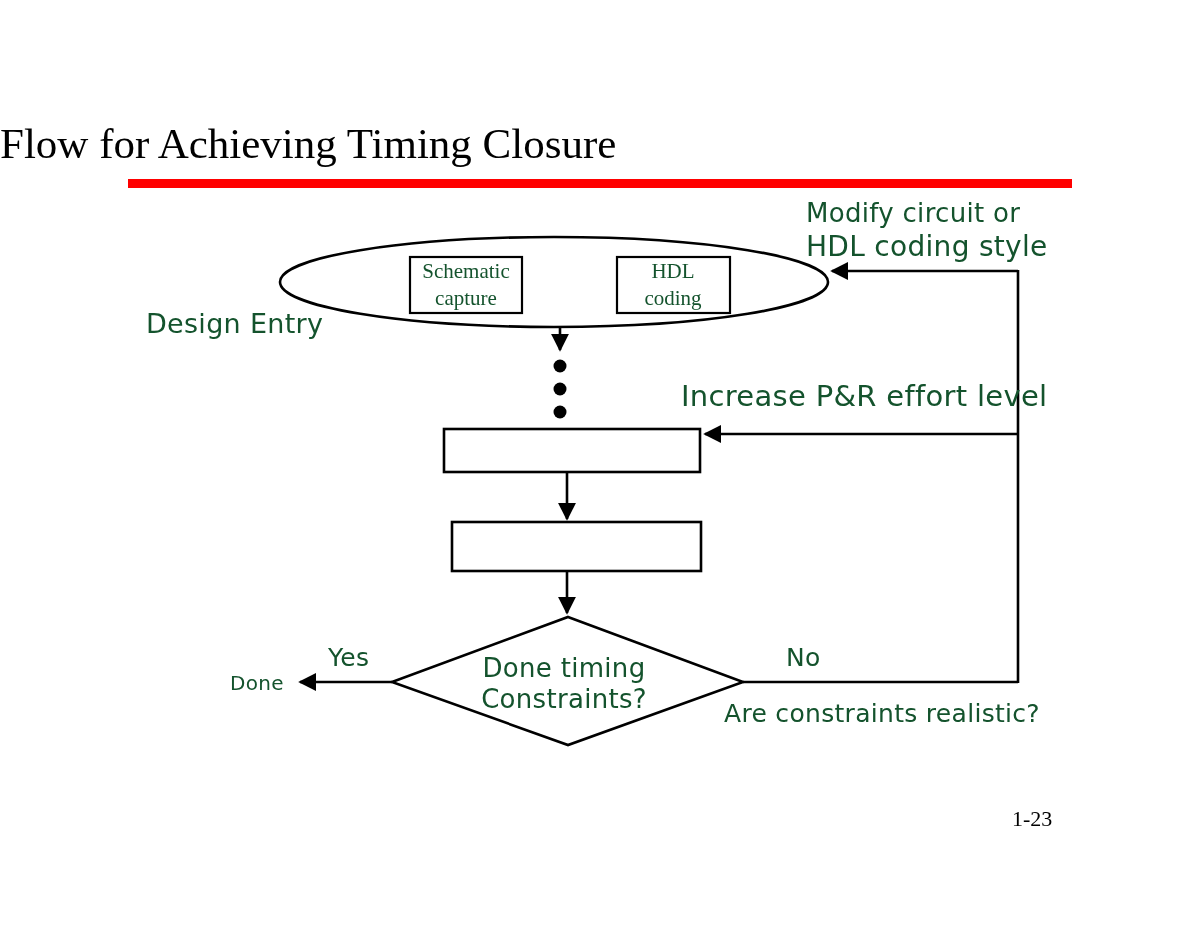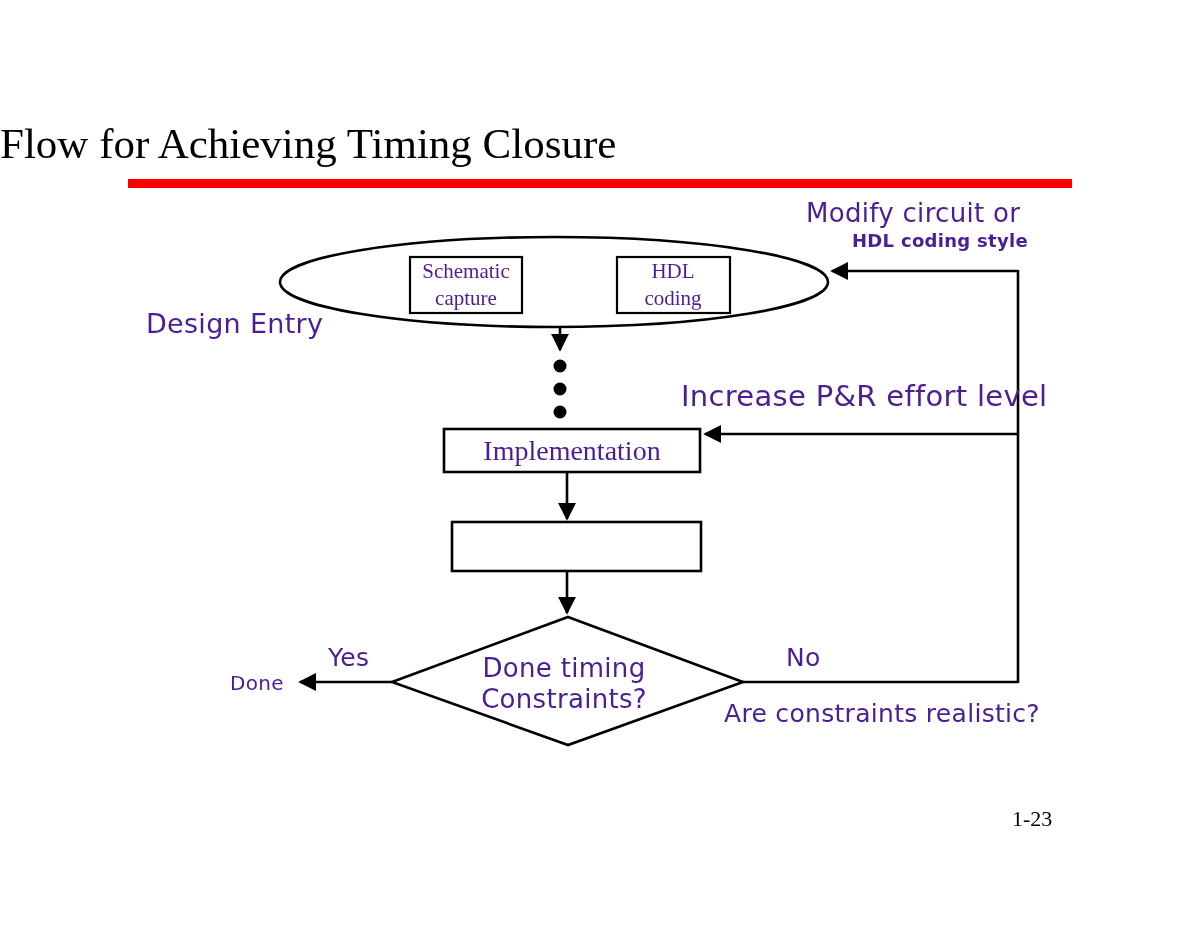--- a/index.html
+++ b/index.html
@@ -39,21 +39,21 @@
   #canvas {
     position: absolute;
     left: 0;
     top: 0;
     width: 1200px;
     height: 927px;
   }
   
   .lbl {
     position: absolute;
-    color: #4c1d95;
+    color: #14532d;
     white-space: nowrap;
   }
   .serif {
     font-family: "Liberation Serif", serif;
   }
   
   .hand {
     font-family: "DejaVu Sans", sans-serif;
     letter-spacing: 0.3px;
   }
@@ -119,30 +119,29 @@
   </svg>
 
   <div class="lbl hand" style="left:146px; top:308px; font-size:27px;">Design Entry</div>
 
   <div class="lbl serif ctr" style="left:466px; top:259px; font-size:21px;">Schematic</div>
   <div class="lbl serif ctr" style="left:466px; top:286px; font-size:21px;">capture</div>
 
   <div class="lbl serif ctr" style="left:673px; top:259px; font-size:21px;">HDL</div>
   <div class="lbl serif ctr" style="left:673px; top:286px; font-size:21px;">coding</div>
 
-  <div class="lbl serif ctr" style="left:572px; top:435px; font-size:28px;">Implementation</div>
 
 
   <div class="lbl hand ctr" style="left:564px; top:653px; font-size:26px;">Done timing</div>
   <div class="lbl hand ctr" style="left:564px; top:684px; font-size:26px;">Constraints?</div>
 
   <div class="lbl hand" style="left:230px; top:671px; font-size:20px;">Done</div>
 
   <div class="lbl hand" style="left:806px; top:198px; font-size:26px;">Modify circuit or</div>
-  <div class="lbl hand" style="left:852px; top:230px; font-size:18px;font-weight:bold;">HDL coding style</div>
+  <div class="lbl hand" style="left:806px; top:230px; font-size:28px;">HDL coding style</div>
 
   <div class="lbl hand" style="left:681px; top:379px; font-size:29px;">Increase P&amp;R effort level</div>
 
   <div class="lbl hand" style="left:328px; top:643px; font-size:25px;">Yes</div>
 
   <div class="lbl hand" style="left:786px; top:643px; font-size:25px;">No</div>
 
   <div class="lbl hand" style="left:724px; top:699px; font-size:25px;">Are constraints realistic?</div>
 
   <div id="page-num">1-23</div>

